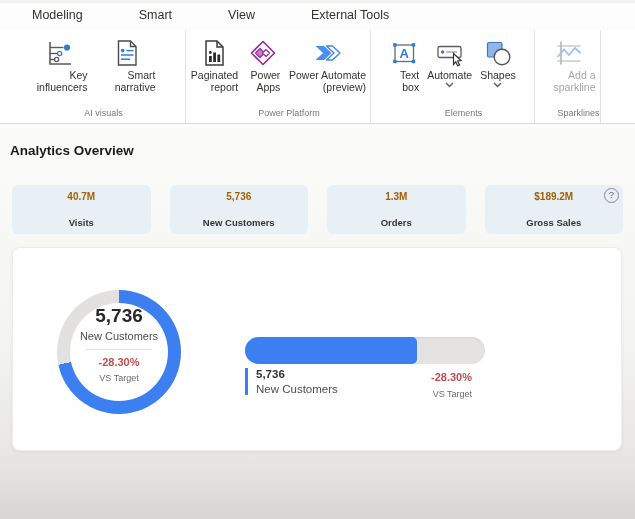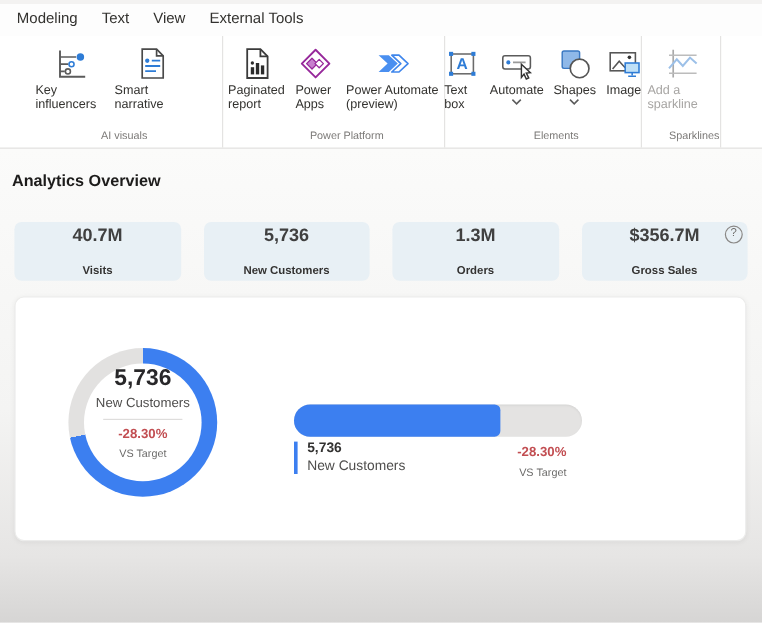--- a/index.html
+++ b/index.html
@@ -4,42 +4,42 @@
 <style>
   * { margin:0; padding:0; box-sizing:border-box; }
   html,body { width:635px; height:519px; overflow:hidden;
     font-family:"Liberation Sans", sans-serif; background:#fff; }
 
   
   .ribbon { height:124px; background:#fff; border-bottom:1px solid #dcdbda;
     box-shadow:0 1px 3px rgba(0,0,0,.05); position:relative; }
   .tabs { height:30px; display:flex; align-items:center; padding-left:4px;
     background:linear-gradient(#f3f2f1 0, #f3f2f1 3px, #fdfdfd 3px); }
-  .tab { font-size:12.5px; color:#33322f; margin:0 10px; cursor:default; white-space:nowrap; }
+  .tab { font-size:12.5px; color:#33322f; margin:0 28px; cursor:default; white-space:nowrap; }
   .groups { display:flex; height:93px; align-items:stretch; }
   .group { display:flex; flex-direction:column; align-items:center; position:relative; }
   .group + .group, .group.last { border-left:1px solid #e4e3e2; }
   .group.endcap { border-left:1px solid #e4e3e2; flex:1; }
   .group-items { display:flex; align-items:flex-start; padding-top:5px; flex:1; }
   .rbtn { display:flex; flex-direction:column; align-items:center; padding:1px 4px; cursor:pointer; border-radius:2px; }
   .rbtn .ric { height:33px; display:flex; align-items:center; justify-content:center; }
-  .rbtn .rlb { font-size:10.5px; color:#33322f; text-align:left; line-height:1.18; }
+  .rbtn .rlb { font-size:10.5px; color:#33322f; text-align:right; line-height:1.18; }
   .rbtn.disabled .rlb { color:#a7a5a3; }
   .chev { margin-top:1px; }
   .group-name { font-size:9px; color:#7b7977; padding:1px 6px 5px; white-space:nowrap;margin-left:22px; }
 
   
   .canvas { position:relative; height:395px;
     background:linear-gradient(180deg,#fbfbfa 0%,#f4f4f3 55%,#e6e5e4 86%,#d6d5d4 100%); }
   .page-title { position:absolute; left:10px; top:19px; font-size:13.5px; font-weight:bold; color:#1d1c1b; }
 
   .kpi-row { position:absolute; left:12px; right:12px; top:61px; display:flex; gap:19px; }
   .kpi-card { flex:1; height:49px; background:#e8f0f5; border-radius:6px; position:relative;
     display:flex; flex-direction:column; align-items:center; justify-content:center; cursor:pointer; }
-  .kpi-value { font-size:15px; font-weight:600; color:#404040; }
+  .kpi-value { font-size:10px; font-weight:600; color:#a16207; }
   .kpi-label { font-size:9.5px; font-weight:bold; color:#34333</|0;; } 
   .kpi-label { font-size:9.5px; font-weight:bold; color:#343332; margin-top:15px; }
   .help-badge { position:absolute; top:3px; right:4px; width:15px; height:15px; border-radius:50%;
     border:1.3px solid #8a8886; color:#6d6b69; font-size:9.5px; line-height:12.5px; text-align:center; cursor:pointer; background:transparent; }
 
   .chart-card { position:absolute; left:12px; right:13px; top:123px; height:204px;
     background:#fff; border:1px solid #ececeb; border-radius:8px;
     box-shadow:0 1px 4px rgba(0,0,0,.05); cursor:pointer; }
 
   
@@ -64,21 +64,21 @@
   .bmr-label { font-size:9px; color:#6d6c6b; margin-top:6px; }
 
   svg { display:block; }
 </style>
 </head>
 <body>
 
 <div class="ribbon">
   <div class="tabs">
     <span class="tab">Modeling</span>
-    <span class="tab">Text</span>
+    <span class="tab">Smart</span>
     <span class="tab">View</span>
     <span class="tab">External Tools</span>
   </div>
 
   <div class="groups">
 
     <div class="group" style="width:185px">
       <div class="group-items">
         <div class="rbtn">
           <span class="ric">
@@ -183,33 +183,20 @@
             <svg width="30" height="30" viewBox="0 0 30 30">
               <rect x="4.5" y="4.5" width="14.5" height="14.5" rx="1.5" fill="#8fb8e8" stroke="#3a78c2" stroke-width="1.2"></rect>
               <circle cx="19" cy="19" r="7.8" fill="#fff" stroke="#555" stroke-width="1.4"></circle>
             </svg>
           </span>
           <span class="rlb">Shapes</span>
           <svg class="chev" width="9" height="6" viewBox="0 0 9 6">
             <path d="M1 1l3.5 3.5L8 1" fill="none" stroke="#5b5b5b" stroke-width="1.3"></path>
           </svg>
         </div>
-        <div class="rbtn">
-          <span class="ric">
-            <svg width="30" height="30" viewBox="0 0 30 30">
-              <rect x="3.5" y="6" width="21" height="15" fill="#fff" stroke="#555" stroke-width="1.3"></rect>
-              <circle cx="19.5" cy="9.8" r="1.5" fill="#333"></circle>
-              <path d="M5.5 19.5l5.5-6.5 4.5 5 2.5-2.8 3 3.8" fill="none" stroke="#555" stroke-width="1.3"></path>
-              <rect x="16" y="14.5" width="11.5" height="8" fill="#bfe0f7" stroke="#2e7cd6" stroke-width="1.3"></rect>
-              <line x1="21.8" y1="22.5" x2="21.8" y2="25" stroke="#2e7cd6" stroke-width="1.3"></line>
-              <line x1="18.5" y1="25.5" x2="25" y2="25.5" stroke="#2e7cd6" stroke-width="1.3"></line>
-            </svg>
-          </span>
-          <span class="rlb">Image</span>
-        </div>
       </div>
       <div class="group-name">Elements</div>
     </div>
 
     <div class="group last" style="width:66px">
       <div class="group-items">
         <div class="rbtn disabled">
           <span class="ric">
             <svg width="30" height="30" viewBox="0 0 30 30">
               <line x1="8" y1="3.5" x2="8" y2="26.5" stroke="#a9a9a9" stroke-width="1.4"></line>
@@ -239,21 +226,21 @@
     <div class="kpi-card">
       <div class="kpi-value">5,736</div>
       <div class="kpi-label">New Customers</div>
     </div>
     <div class="kpi-card">
       <div class="kpi-value">1.3M</div>
       <div class="kpi-label">Orders</div>
     </div>
     <div class="kpi-card">
       <div class="help-badge">?</div>
-      <div class="kpi-value">$356.7M</div>
+      <div class="kpi-value">$189.2M</div>
       <div class="kpi-label">Gross Sales</div>
     </div>
   </div>
 
   <div class="chart-card">
 
     <div class="donut" style="background: conic-gradient(rgb(60, 127, 240) 0deg, rgb(60, 127, 240) 71.7%, rgb(226, 225, 224) 71.7%, rgb(226, 225, 224) 100%);">
       <div class="donut-hole"></div>
     </div>
     <div class="donut-center">

